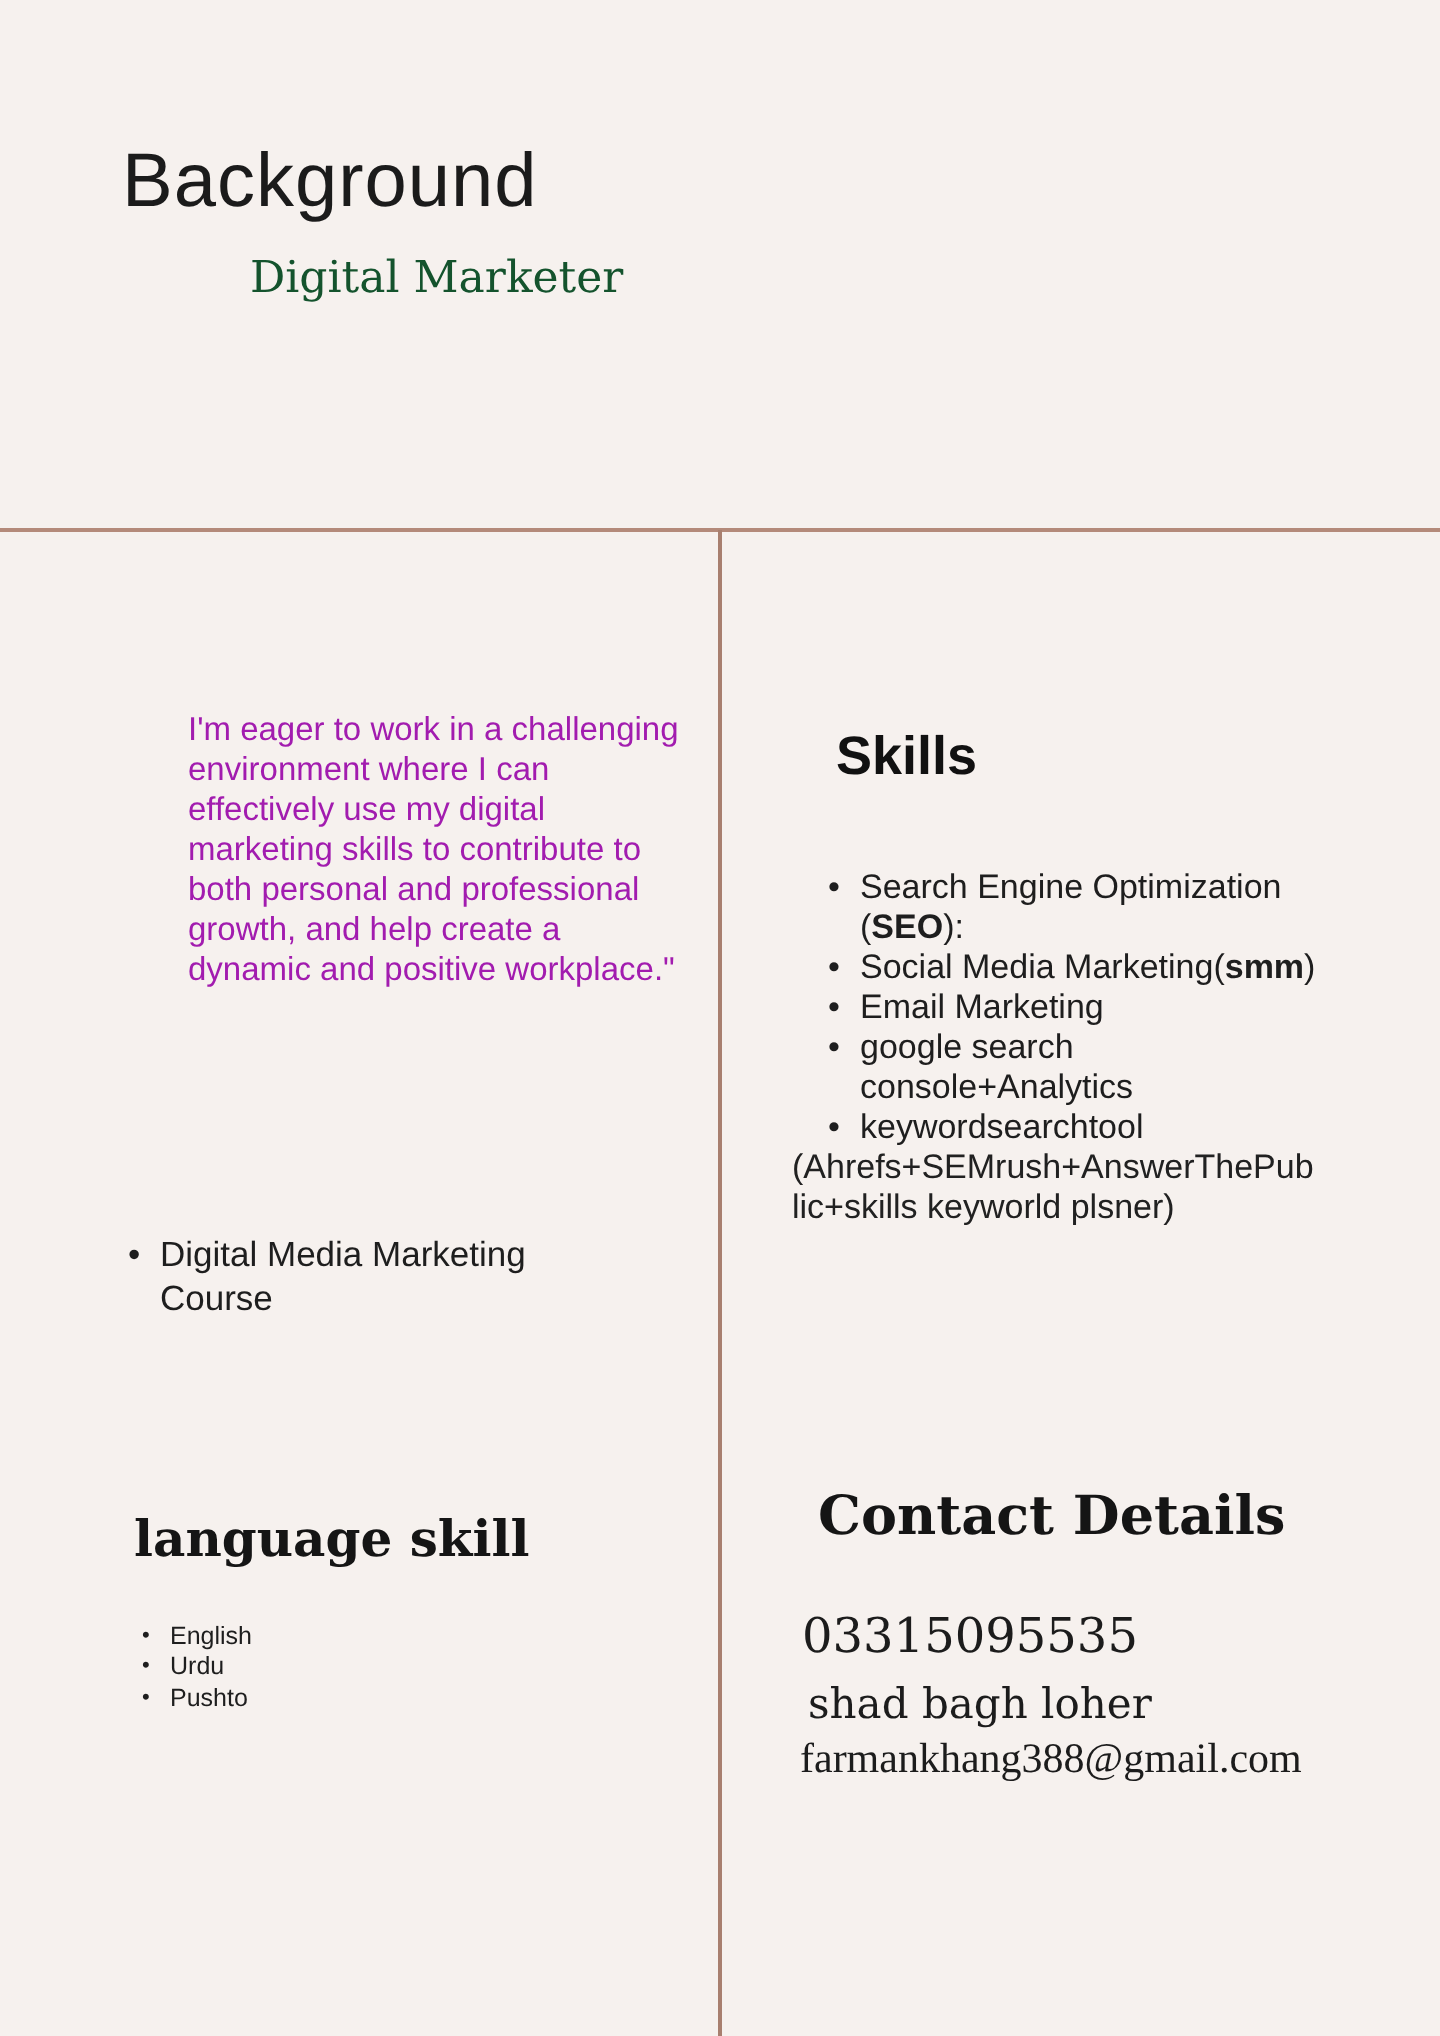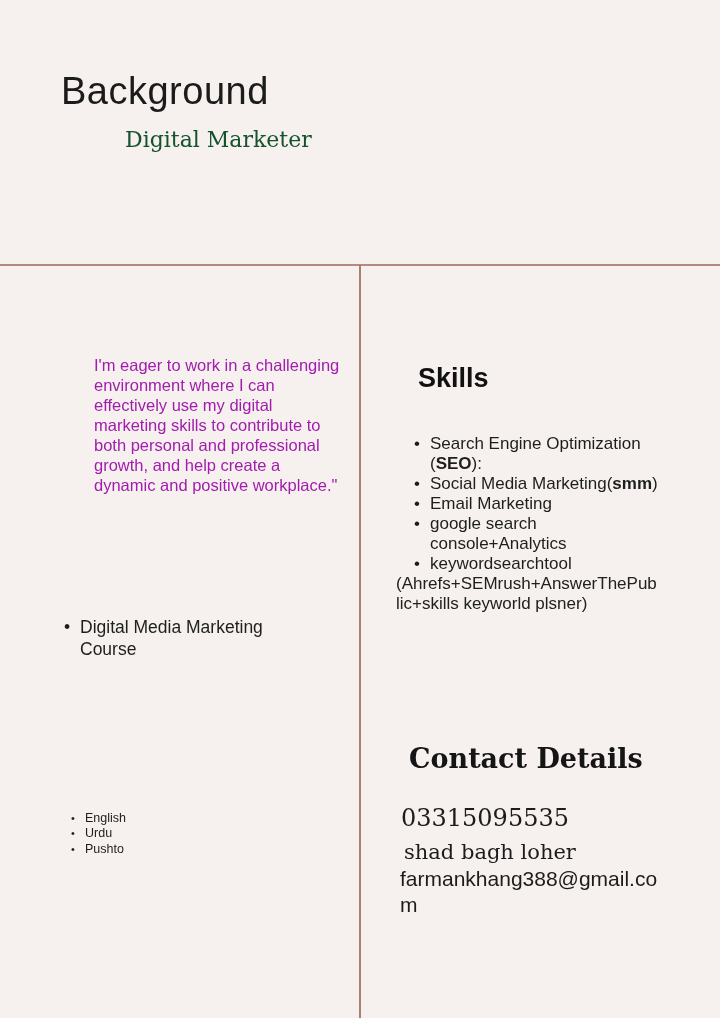--- a/index.html
+++ b/index.html
@@ -133,21 +133,21 @@
   }
   .contact-address{
     left:404px; top:840px;
     font-family:"DejaVu Serif", serif;
     font-size:21px;
     color:#1c1c1c;
   }
   .contact-email{
     left:400px; top:866px;
     width:266px;
-    font-family:Liberation Sans, sans-serif;
+    font-family:Liberation Serif, serif;
     font-size:21px;
     line-height:26px;
     word-break:break-all;
     color:#1c1c1c;
   }
 </style>
 </head>
 <body>
 
 <div class="page">
@@ -166,20 +166,21 @@
 growth, and help create a
 dynamic and positive workplace."</div>
 
   <div class="abs academy-list">
     <div class="bullet-row">
       <span class="dot">•</span>
       <span class="item-text">Digital Media Marketing Course</span>
     </div>
   </div>
 
+  <div class="abs lang-heading">language skill</div>
   <div class="abs lang-list">
     <div class="bullet-row">
       <span class="dot">•</span>
       <span class="item-text">English</span>
     </div>
     <div class="bullet-row">
       <span class="dot">•</span>
       <span class="item-text">Urdu</span>
     </div>
     <div class="bullet-row">

